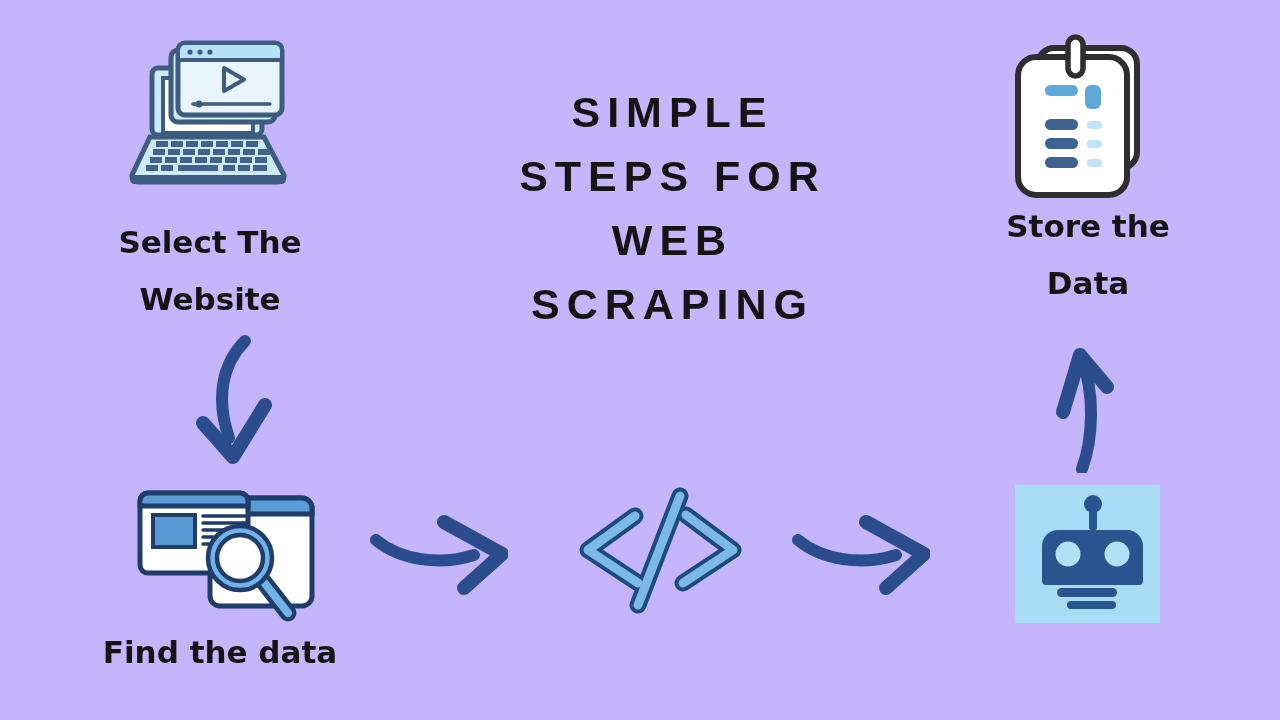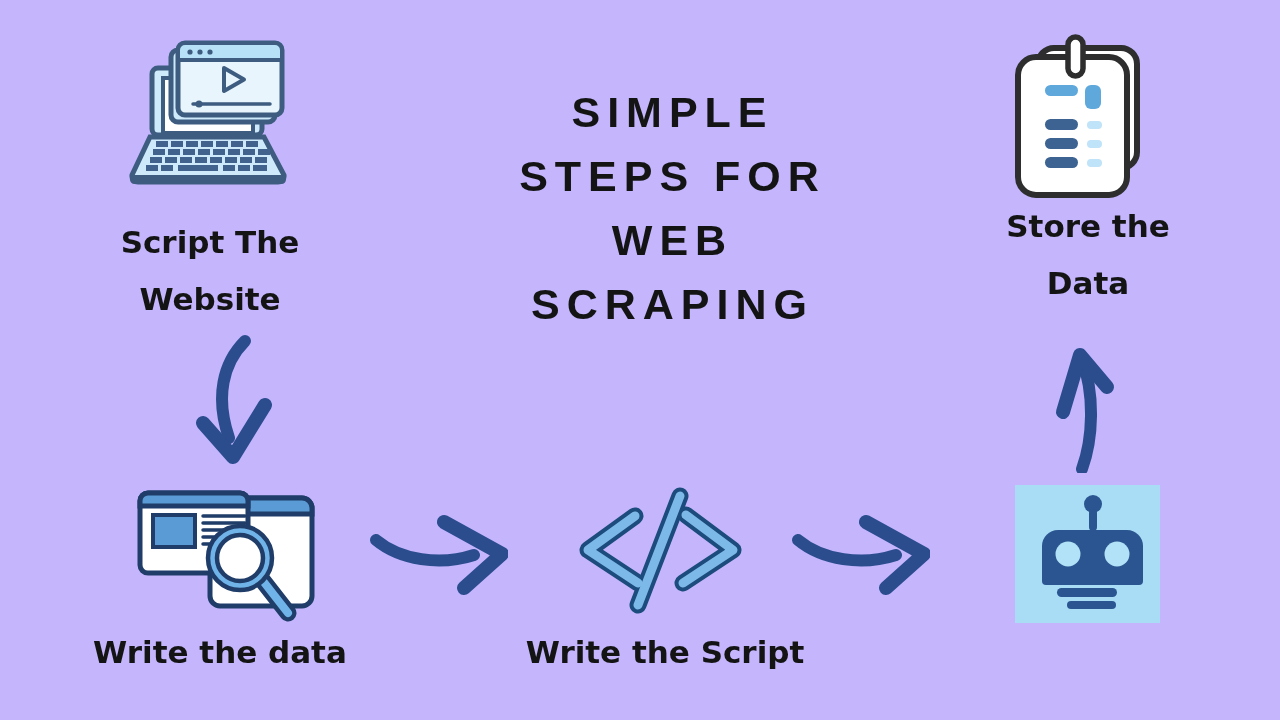--- a/index.html
+++ b/index.html
@@ -100,21 +100,21 @@
         <rect x="120" y="137" width="12" height="6"></rect>
         <rect x="135" y="137" width="12" height="6"></rect>
       <rect x="26" y="145" width="12" height="6"></rect>
         <rect x="41" y="145" width="12" height="6"></rect>
         <rect x="58" y="145" width="40" height="6"></rect>
         <rect x="103" y="145" width="12" height="6"></rect>
         <rect x="118" y="145" width="12" height="6"></rect>
         <rect x="133" y="145" width="14" height="6"></rect>
     </g>
   </svg>
-  <div class="step-label two-line lbl-select">Script The
+  <div class="step-label two-line lbl-select">Select The
 Website</div>
 
   <svg class="icon" style="left:183px;top:335px;" width="90" height="130" viewBox="0 0 90 130">
     <path d="M62,6 C40,28 32,62 46,103" fill="none" stroke="#2b4d8e" stroke-width="12" stroke-linecap="round"></path>
     <polyline points="20,88 50,122 82,70" fill="none" stroke="#2b4d8e" stroke-width="14" stroke-linecap="round" stroke-linejoin="round"></polyline>
   </svg>
 
   <svg class="icon" style="left:110px;top:470px;" width="215" height="165" viewBox="0 0 215 165">
 
     <rect x="100" y="28" width="102" height="108" rx="10" fill="#ffffff" stroke="#1f3d68" stroke-width="5"></rect>
@@ -131,38 +131,37 @@
       <line x1="93" y1="74" x2="118" y2="74"></line>
     </g>
 
     <line x1="153" y1="111" x2="178" y2="143" stroke="#1f3d68" stroke-width="17" stroke-linecap="round"></line>
     <line x1="153" y1="111" x2="178" y2="143" stroke="#6fb3e8" stroke-width="8" stroke-linecap="round"></line>
     <circle cx="130" cy="88" r="31" fill="#ffffff"></circle>
     <circle cx="130" cy="88" r="27.5" fill="none" stroke="#6fb3e8" stroke-width="8"></circle>
     <circle cx="130" cy="88" r="32" fill="none" stroke="#1f3d68" stroke-width="4.5"></circle>
     <circle cx="130" cy="88" r="23" fill="none" stroke="#1f3d68" stroke-width="4.5"></circle>
   </svg>
-  <div class="step-label one-line lbl-find">Write the data</div>
+  <div class="step-label one-line lbl-find">Find the data</div>
 
   <svg class="icon" style="left:368px;top:498px;" width="140" height="105" viewBox="0 0 140 105">
     <path d="M8,42 C32,62 72,68 106,57" fill="none" stroke="#2b4d8e" stroke-width="12" stroke-linecap="round"></path>
     <polyline points="76,24 134,56 96,90" fill="none" stroke="#2b4d8e" stroke-width="14" stroke-linecap="round" stroke-linejoin="round"></polyline>
   </svg>
 
   <svg class="icon" style="left:573px;top:483px;" width="170" height="140" viewBox="0 0 170 140">
     <g fill="none" stroke-linecap="round" stroke-linejoin="round">
       <polyline points="62,33 15,67 65,100" stroke="#1c4b7e" stroke-width="17"></polyline>
       <line x1="107" y1="13" x2="65" y2="122" stroke="#1c4b7e" stroke-width="17"></line>
       <polyline points="113,32 160,67 110,100" stroke="#1c4b7e" stroke-width="17"></polyline>
       <polyline points="62,33 15,67 65,100" stroke="#7db9e8" stroke-width="9"></polyline>
       <line x1="107" y1="13" x2="65" y2="122" stroke="#7db9e8" stroke-width="9"></line>
       <polyline points="113,32 160,67 110,100" stroke="#7db9e8" stroke-width="9"></polyline>
     </g>
   </svg>
-  <div class="step-label one-line lbl-write">Write the Script</div>
 
   <svg class="icon" style="left:790px;top:498px;" width="140" height="105" viewBox="0 0 140 105">
     <path d="M8,42 C32,62 72,68 106,57" fill="none" stroke="#2b4d8e" stroke-width="12" stroke-linecap="round"></path>
     <polyline points="76,24 134,56 96,90" fill="none" stroke="#2b4d8e" stroke-width="14" stroke-linecap="round" stroke-linejoin="round"></polyline>
   </svg>
 
   <div class="robot-square">
     <svg width="145" height="138" viewBox="0 0 145 138">
       <circle cx="78" cy="19" r="9" fill="#2a5590"></circle>
       <rect x="74" y="24" width="8" height="22" rx="4" fill="#2a5590"></rect>

